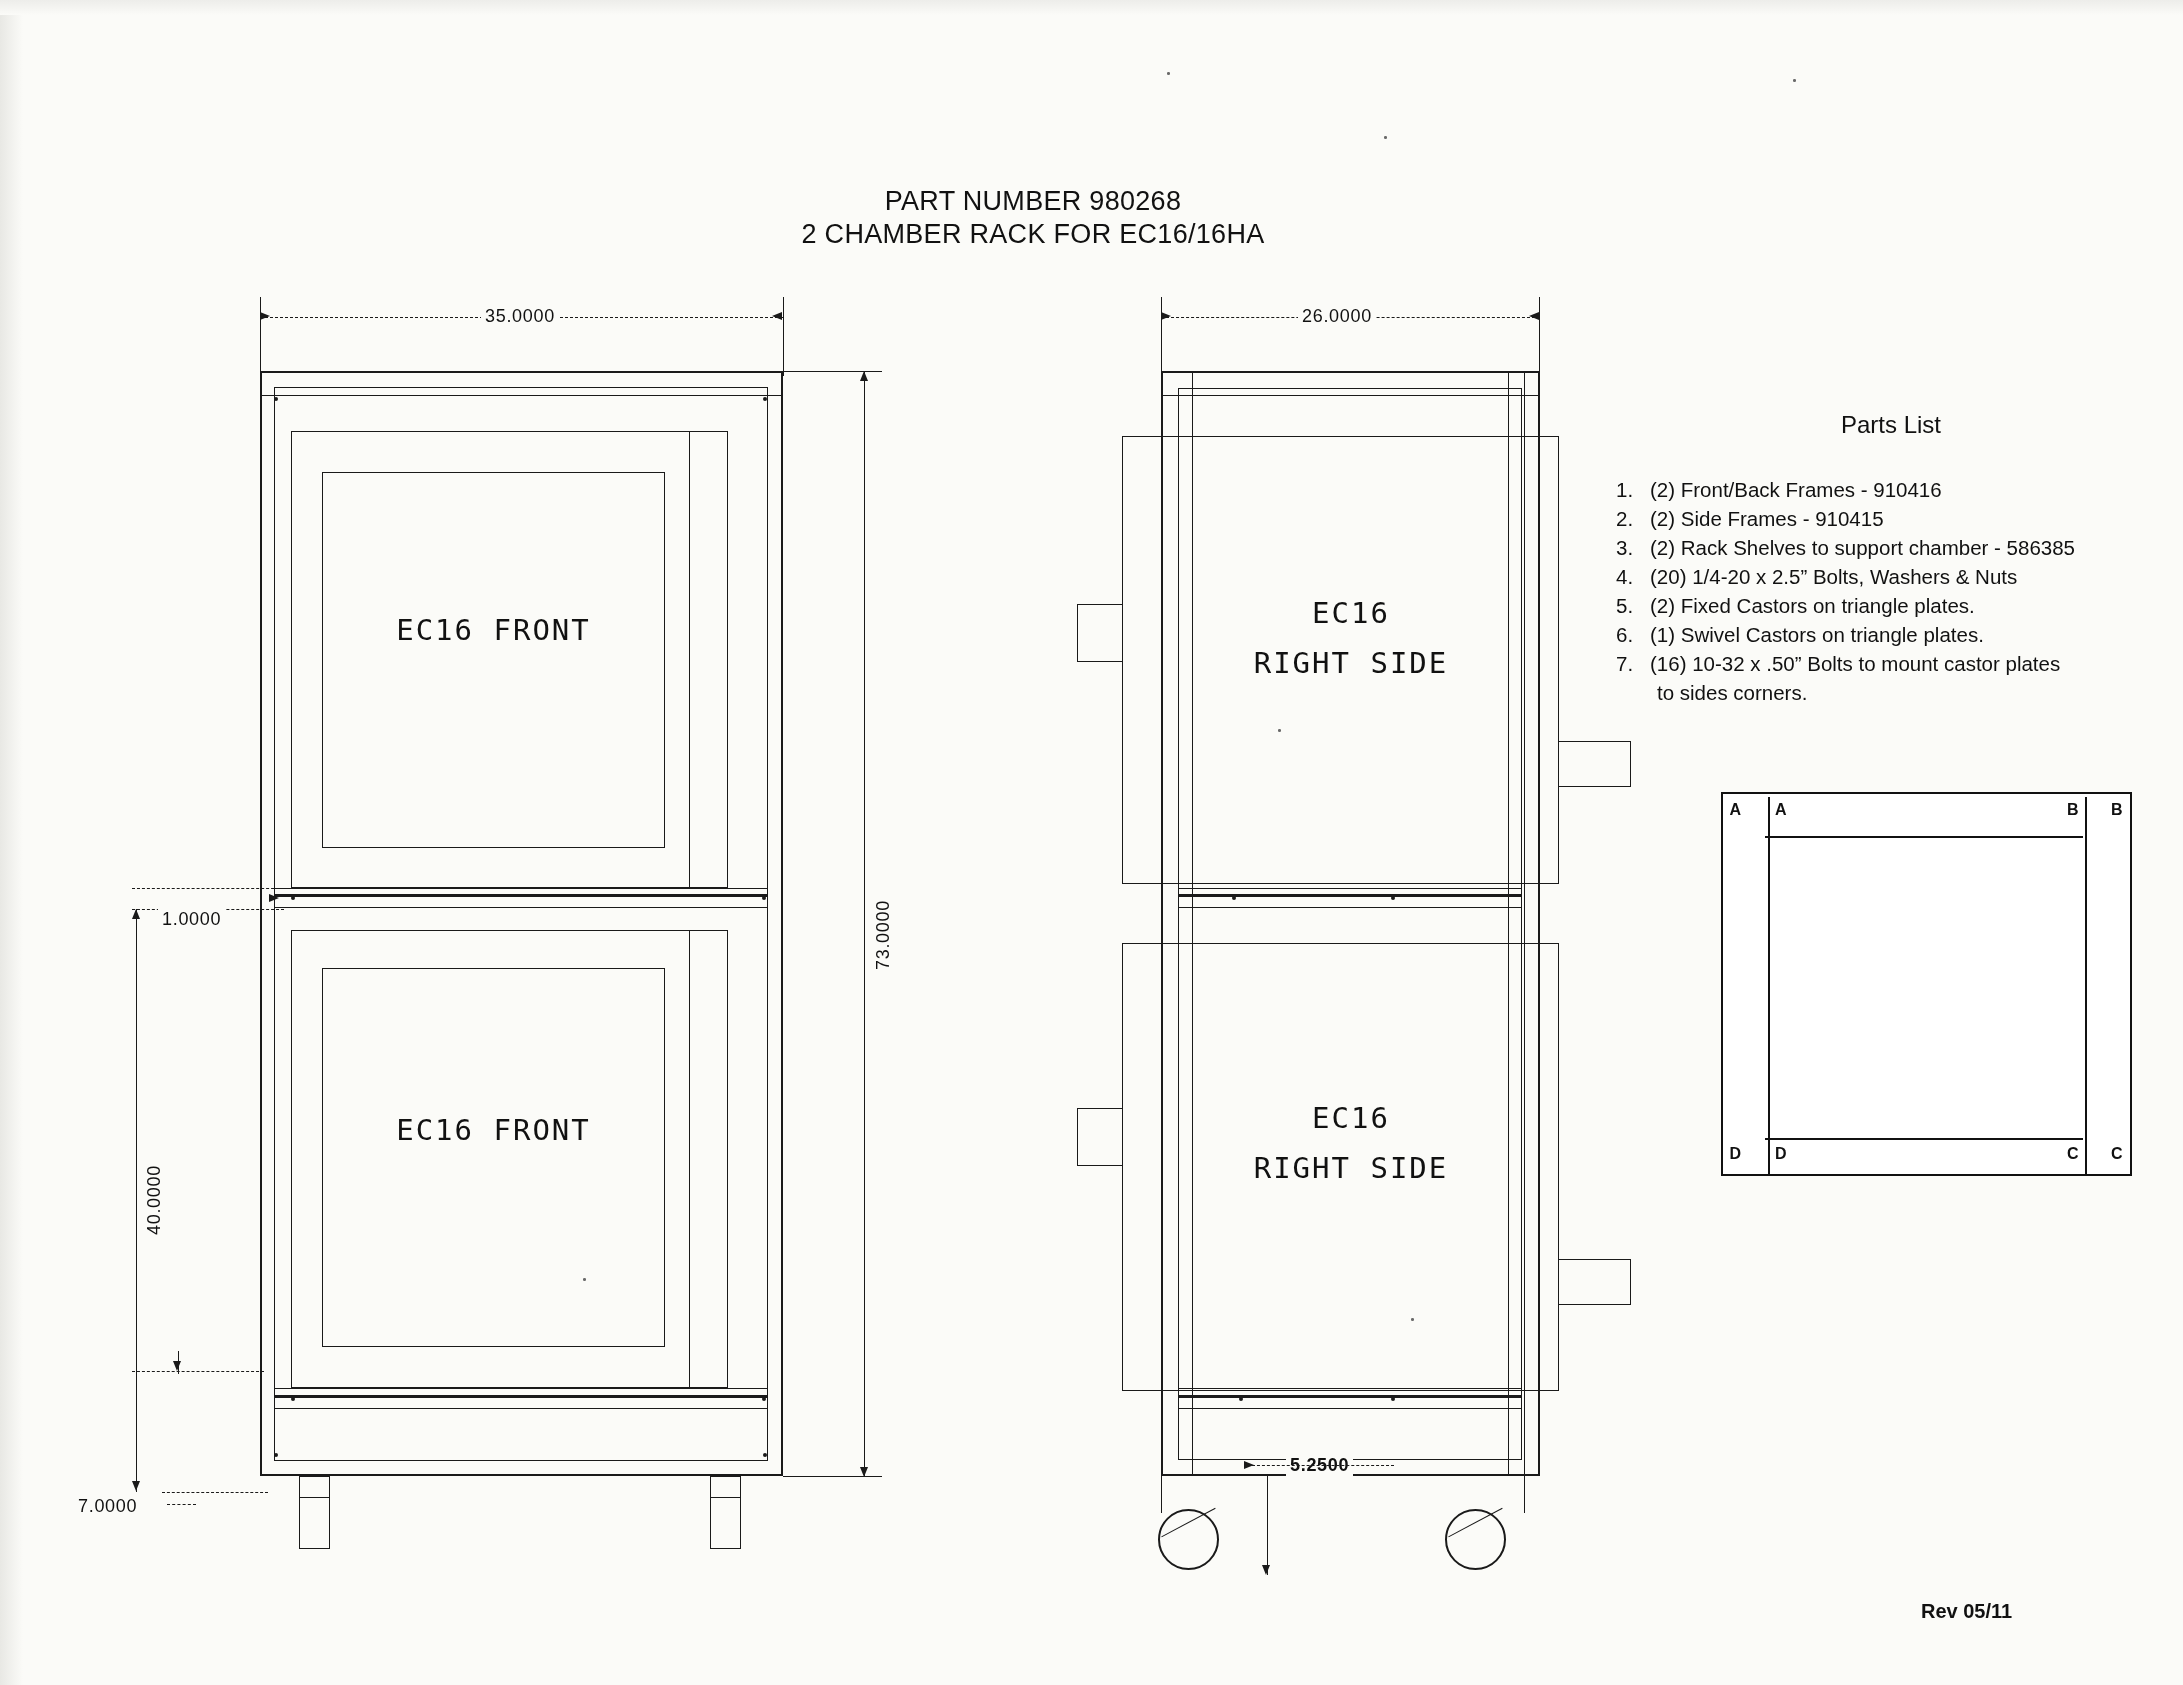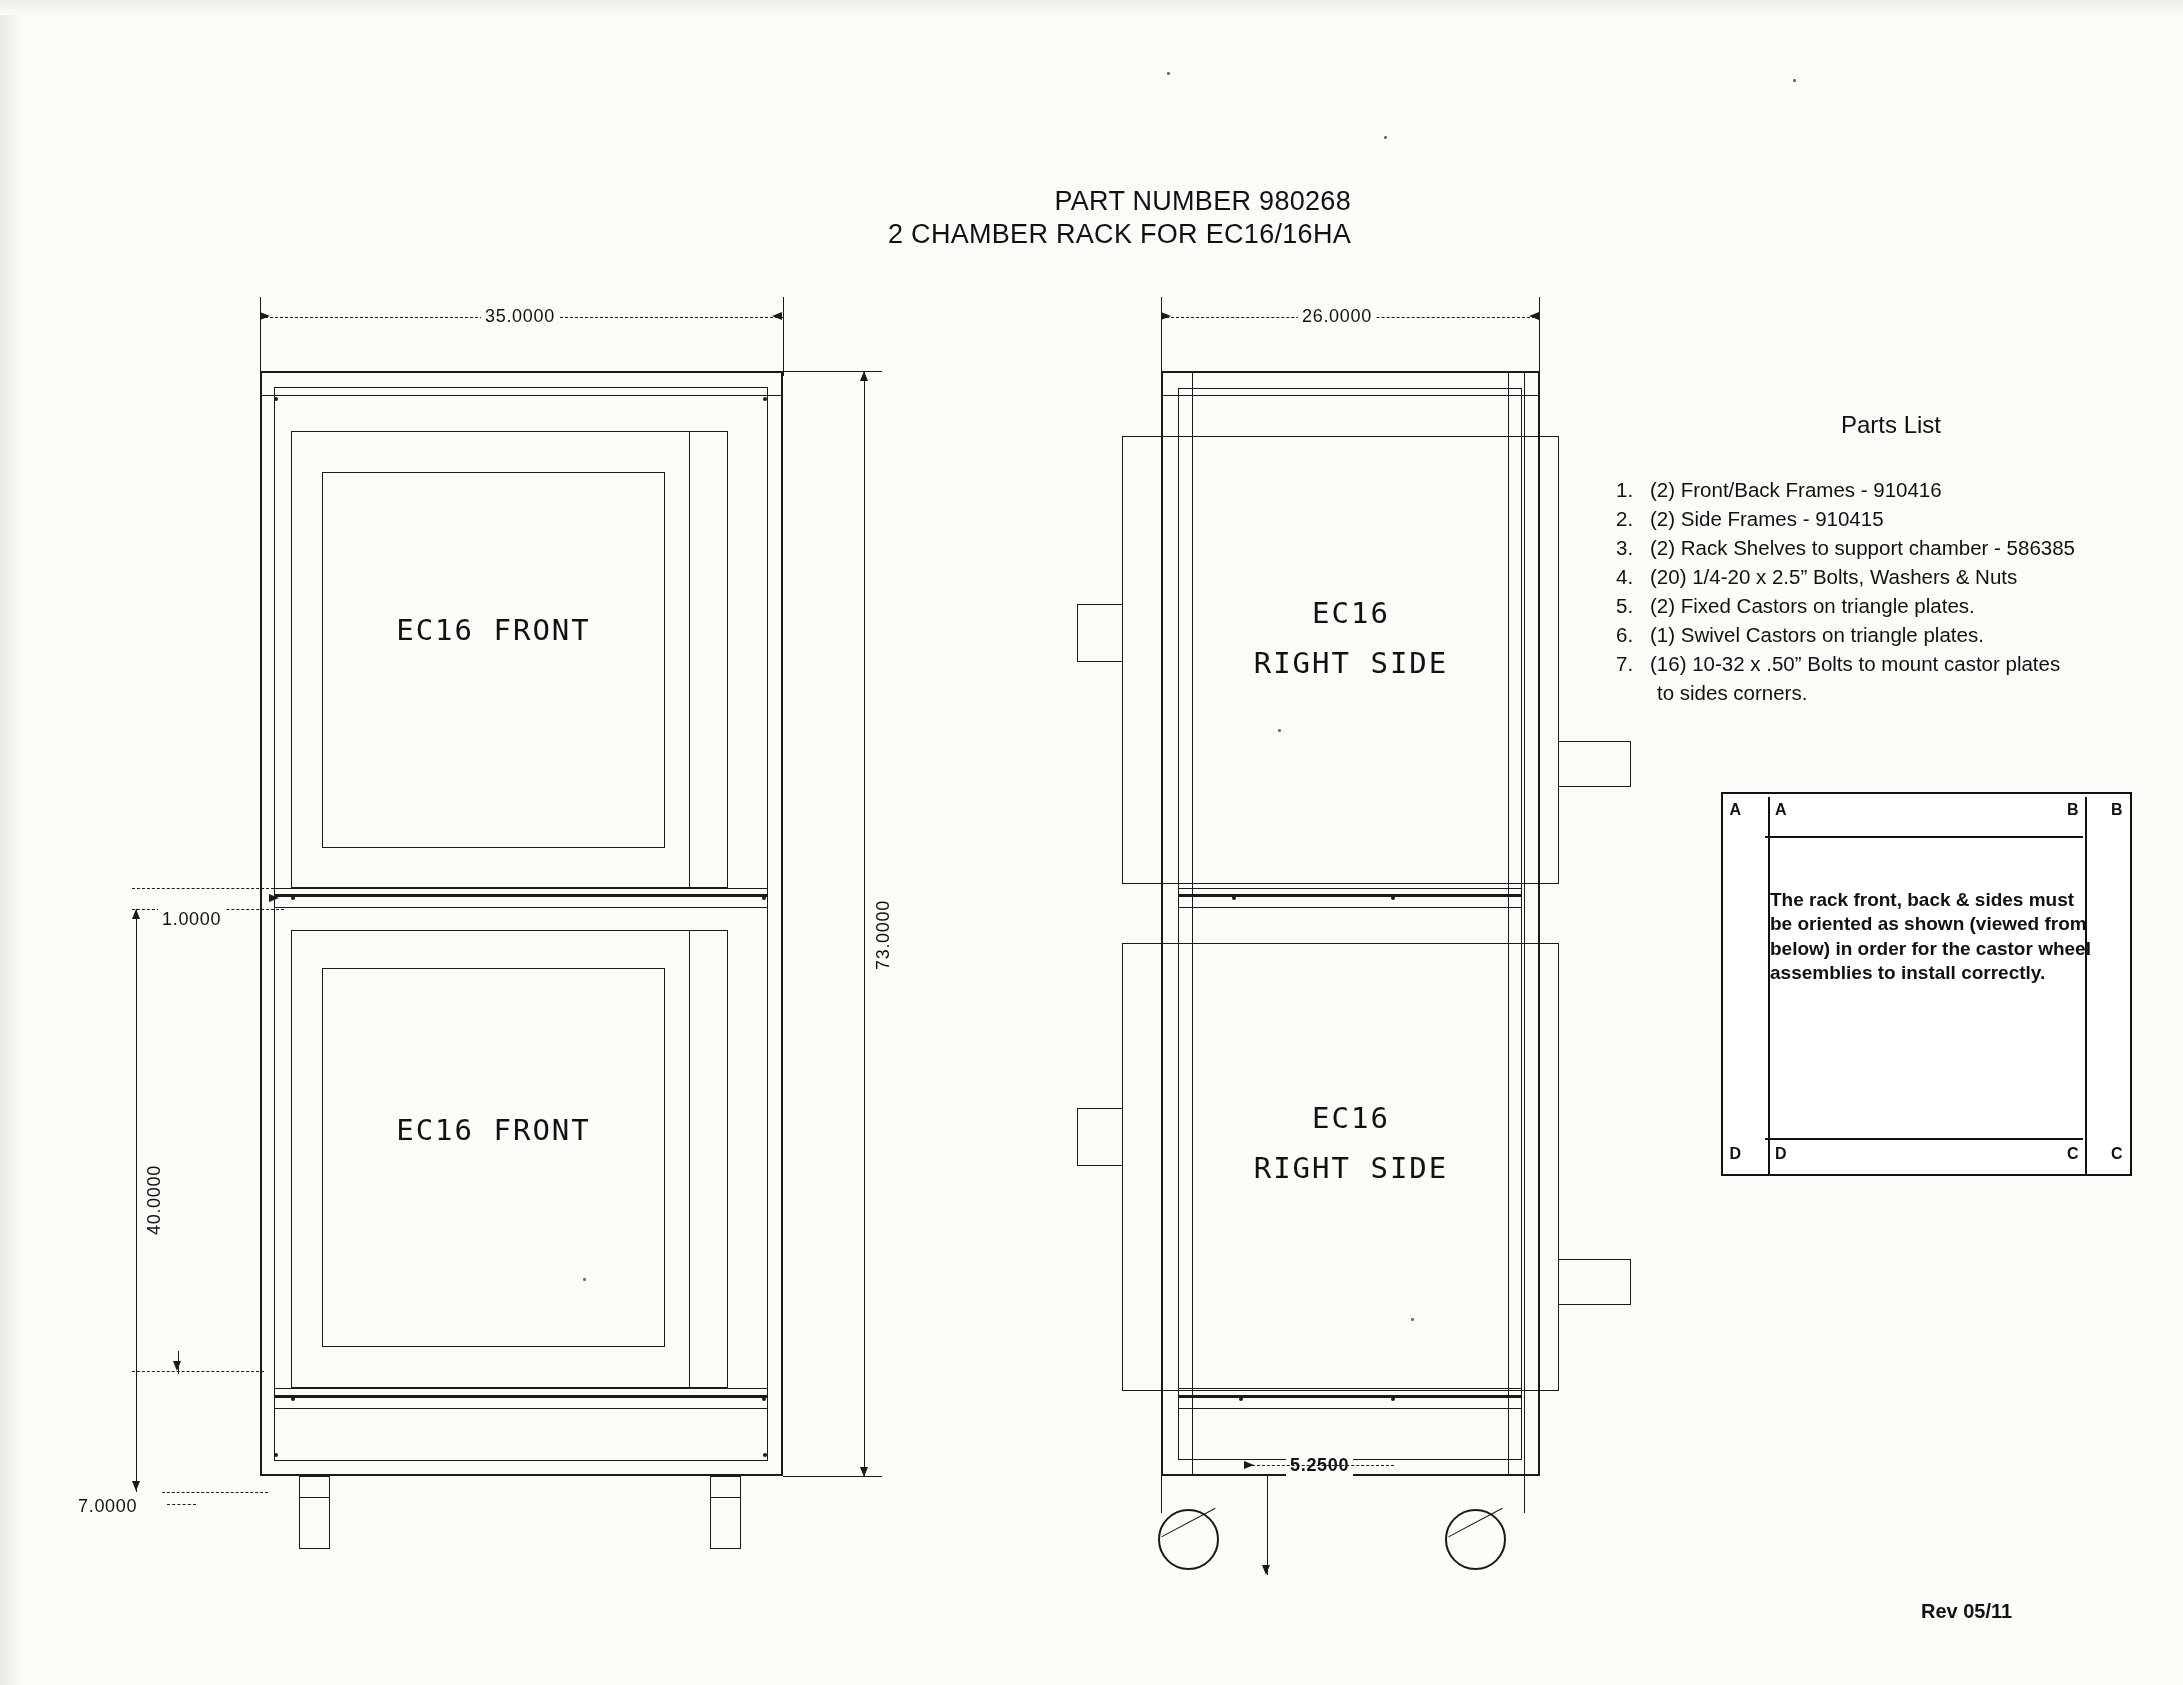--- a/index.html
+++ b/index.html
@@ -33,21 +33,21 @@
     content:"";
     position:absolute;left:0;top:0;width:2183px;height:14.6px;
     background:linear-gradient(to bottom,#ededea,#fbfbf8);
   }
 
   .title-block {
     position: absolute;
     left: 715px;
     top: 185px;
     width: 636px;
-    text-align: right;
+    text-align: center;
     font-size: 27px;
     line-height: 1.24;
     color: #111;
     letter-spacing: 0.3px;
   }
 
   
   .ln { position: absolute; background: #1a1a1a; }
   .h1 { height: 1.3px; }
   .h2 { height: 2.6px; }
@@ -399,18 +399,17 @@
     <span class="corner" style="left:52px;top:6.6px;">A</span>
     <span class="corner" style="left:344px;top:6.6px;">B</span>
     <span class="corner" style="left:388px;top:6.6px;">B</span>
     <span class="corner" style="left:6.6px;top:351px;">D</span>
     <span class="corner" style="left:52px;top:351px;">D</span>
     <span class="corner" style="left:344px;top:351px;">C</span>
     <span class="corner" style="left:388px;top:351px;">C</span>
   </div>
   <div id="orient-hline-top"></div>
   <div id="orient-hline-bot"></div>
-  <div id="orient-text">The rack front, back &amp; sides must be oriented as shown (viewed from below) in order for the castor wheel assemblies to install correctly.</div>
 
   <div class="rev">Rev 05/11</div>
 
 </div>
 
 
 </body></html>

